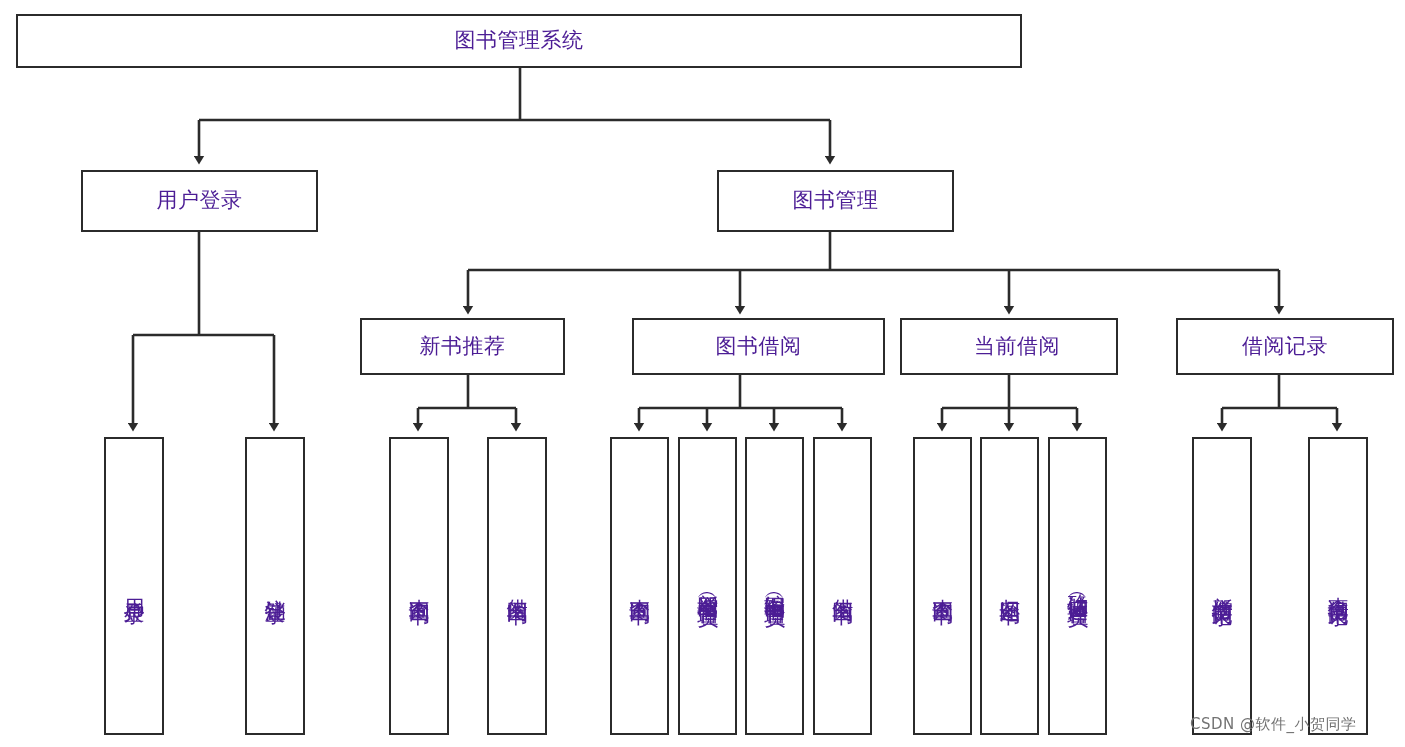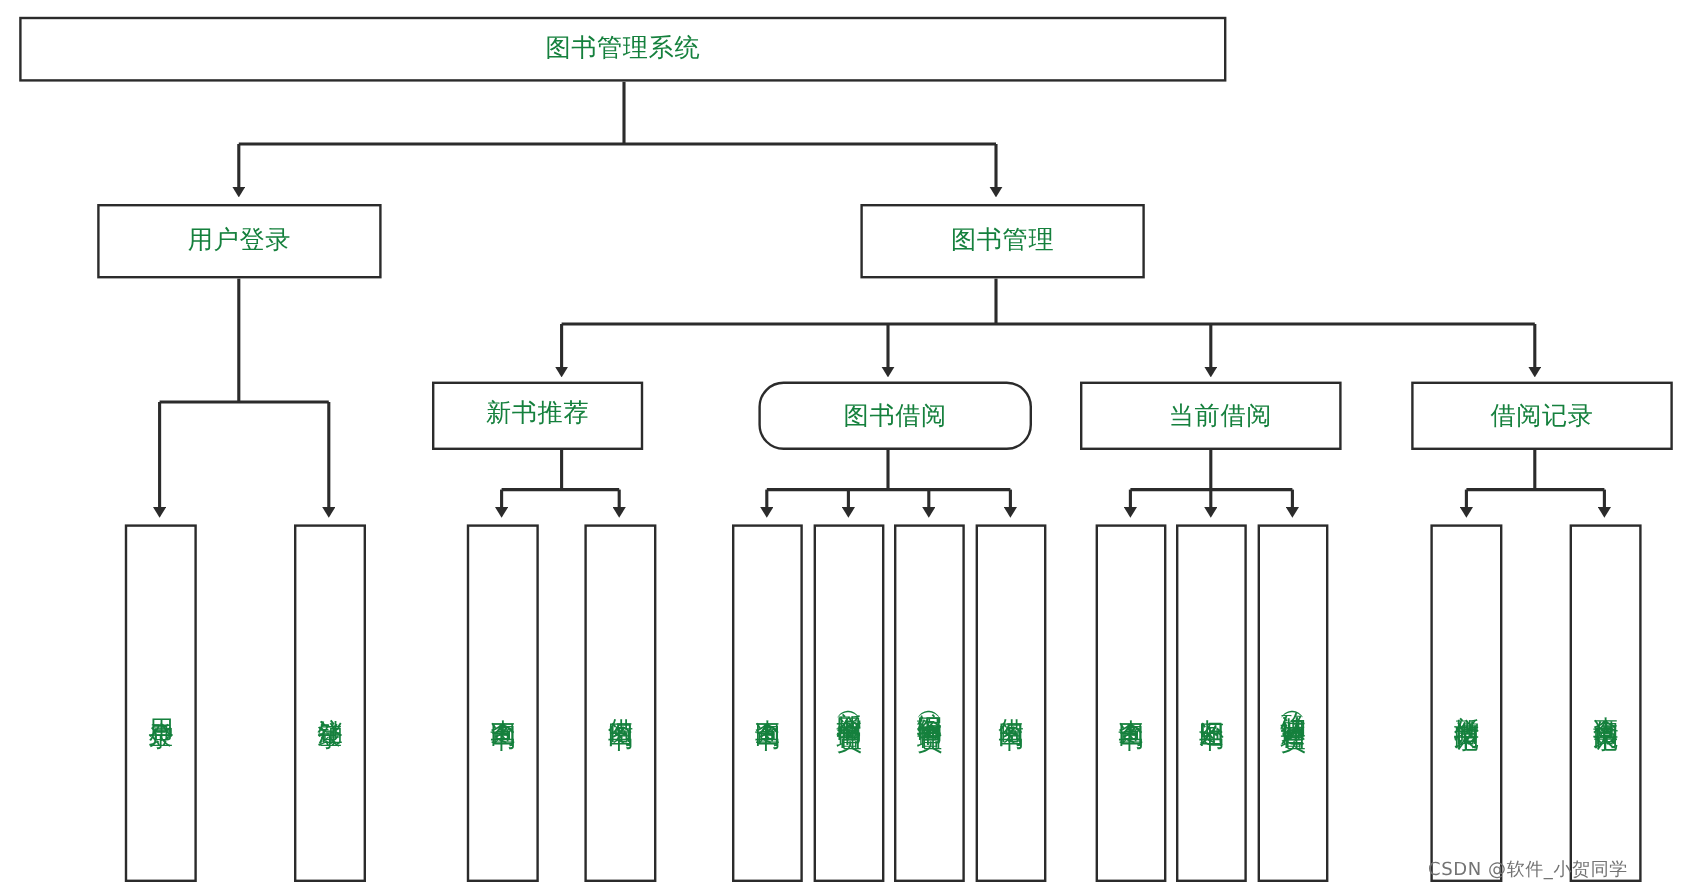--- a/index.html
+++ b/index.html
@@ -27,21 +27,21 @@
   }
   .node {
     position: absolute;
     box-sizing: border-box;
     border: 2px solid #2b2b2b;
     background: #ffffff;
     display: flex;
     align-items: center;
     justify-content: center;
     text-align: center;
-    color: #15803d;
+    color: #4c1d95;
     z-index: 2;
   }
   .node .label {
     display: block;
     line-height: 1.22;
     letter-spacing: 0.5px;
   }
   .node.horiz .label {
     font-size: 21px;
   }
@@ -131,24 +131,24 @@
     <span class="label">图书管理系统</span>
   </div>
 
   <div class="node horiz" style="left:81px; top:170px; width:237px; height:62px;">
     <span class="label">用户登录</span>
   </div>
   <div class="node horiz" style="left:717px; top:170px; width:237px; height:62px;">
     <span class="label">图书管理</span>
   </div>
 
-  <div class="node horiz" style="left:360px; top:318px; width:176px; height:57px;font-family:Liberation Mono, monospace;">
+  <div class="node horiz" style="left:360px; top:318px; width:205px; height:57px;">
     <span class="label">新书推荐</span>
   </div>
-  <div class="node horiz" style="left:632px; top:318px; width:228px; height:57px;border-radius:21px;">
+  <div class="node horiz" style="left:632px; top:318px; width:253px; height:57px;">
     <span class="label">图书借阅</span>
   </div>
   <div class="node horiz" style="left:900px; top:318px; width:218px; height:57px;padding-left:16px;">
     <span class="label">当前借阅</span>
   </div>
   <div class="node horiz" style="left:1176px; top:318px; width:218px; height:57px;">
     <span class="label">借阅记录</span>
   </div>
 
   <div class="node vert" style="left:104px; top:437px; width:60px; height:298px;">

